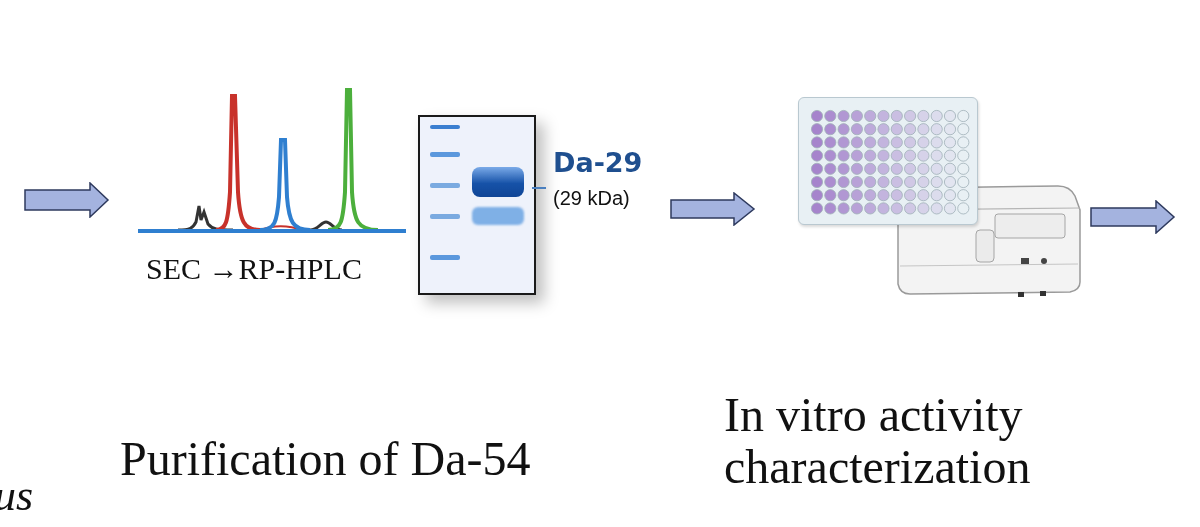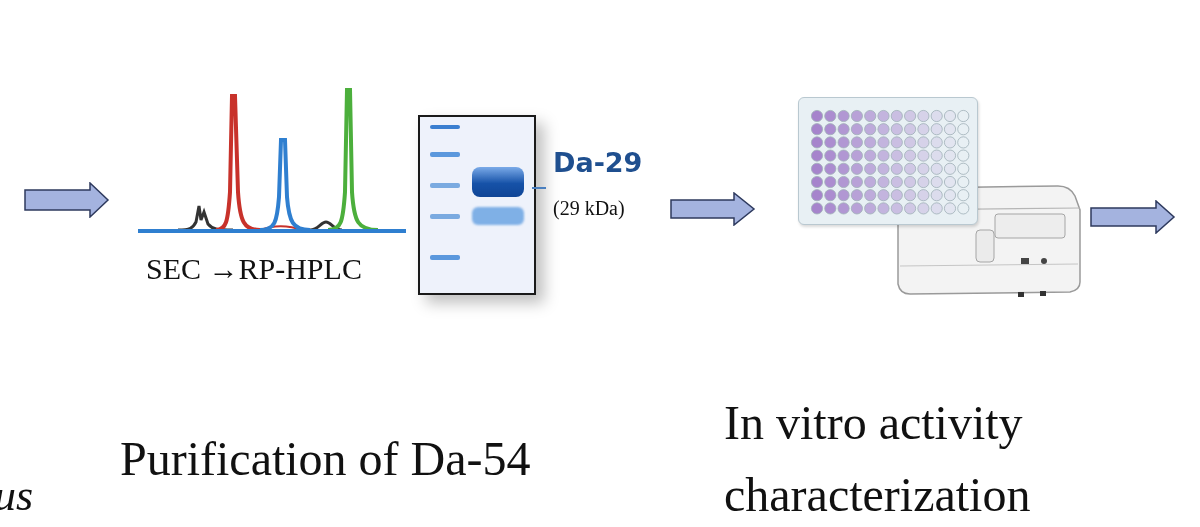--- a/index.html
+++ b/index.html
@@ -2,21 +2,21 @@
 <html><head>
 <meta charset="utf-8">
 <style>
   html, body { margin:0; padding:0; background:#ffffff; }
   body { width:1200px; height:527px; position:relative; overflow:hidden; font-family:"Liberation Serif", serif; }
   .abs { position:absolute; }
   .caption { font-family:"Liberation Serif", serif; color:#111; font-size:48px; line-height:54px; white-space:nowrap; }
   .frag { font-family:"Liberation Serif", serif; font-style:italic; color:#111; font-size:44px; }
   .seclabel { font-family:"Liberation Serif", serif; color:#111; font-size:30px; white-space:nowrap; }
   .gel-title { font-family:"DejaVu Sans", sans-serif; color:#1f4f8f; font-weight:bold; font-size:27px;text-align:right; }
-  .gel-sub { font-family:Liberation Serif, serif; color:#111; font-size:20px;margin-top:10px; }
+  .gel-sub { font-family:Liberation Sans, sans-serif; color:#111; font-size:20px; }
 </style>
 </head>
 <body>
 
 <div class="abs frag" style="left:-6px; top:470px;">us</div>
 
 <svg class="abs" style="left:24px; top:182px;" width="86" height="36">
   <polygon points="1,8 66,8 66,1 84,18 66,35 66,28 1,28" fill="#a4b3df" stroke="#2e3a5e" stroke-width="1.5"></polygon>
 </svg>
 
@@ -167,14 +167,14 @@
         <circle cx="151" cy="110.39999999999999" r="5.6" fill="rgba(162,125,201,0.09)" stroke="#9fb0b8" stroke-width="0.8"></circle>
         <circle cx="164.3" cy="110.39999999999999" r="5.6" fill="rgba(162,125,201,0.00)" stroke="#9fb0b8" stroke-width="0.8"></circle>
       </g>
   </svg>
 </div>
 
 <svg class="abs" style="left:1090px; top:200px;" width="86" height="34">
   <polygon points="1,8 66,8 66,1 84,17 66,33 66,26 1,26" fill="#a4b3df" stroke="#2e3a5e" stroke-width="1.5"></polygon>
 </svg>
 
-<div class="abs caption" style="left:724px; top:396px;">In vitro activity</div>
-<div class="abs caption" style="left:724px; top:468px;">characterization</div>
+<div class="abs caption" style="left:724px; top:388px;">In vitro activity</div>
+<div class="abs caption" style="left:724px; top:440px;">characterization</div>
 
 </body></html>

